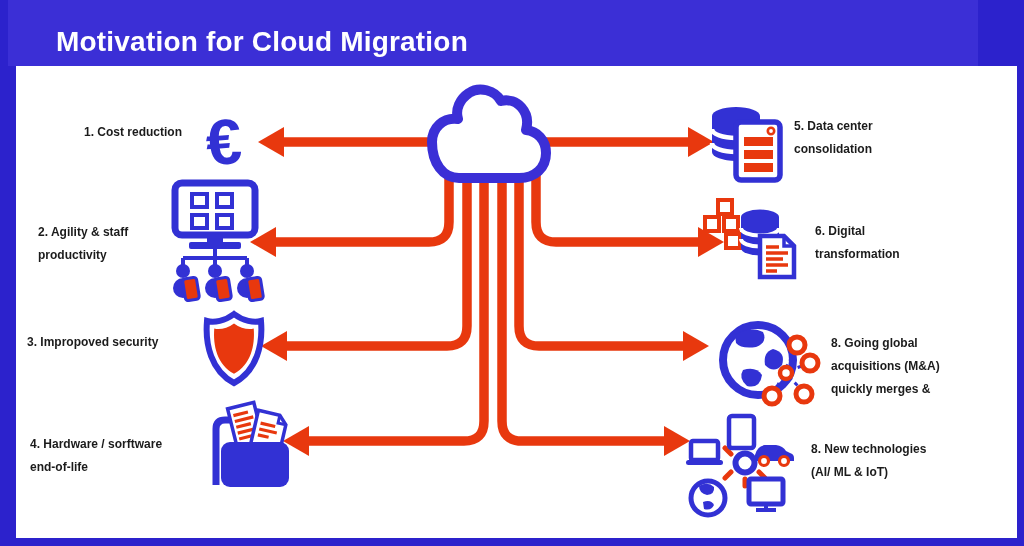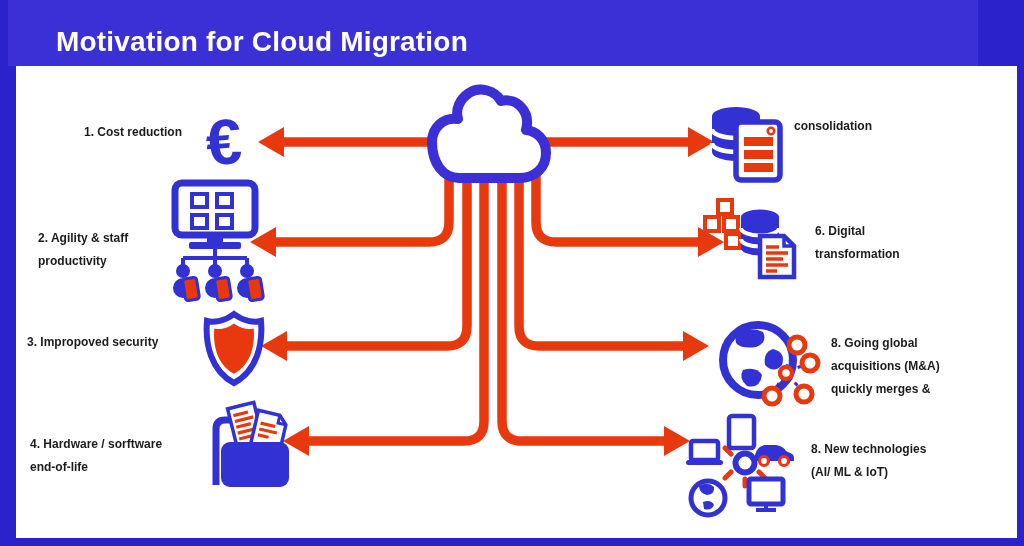--- a/index.html
+++ b/index.html
@@ -194,35 +194,36 @@
       <circle cx="25" cy="85" r="17" fill="#fff" stroke="#3231d4" stroke-width="5"></circle>
       <path d="M16,73 Q25,68 31,74 Q32,81 24,82 Q16,80 16,73 Z" fill="#3231d4"></path>
       <path d="M20,89 Q28,86 31,92 Q28,98 21,96 Z" fill="#3231d4"></path>
     </g>
   </svg>
 
   <div class="abs label" style="left:84px;top:121px">
     <span class="ln">1. Cost reduction</span>
   </div>
 
-  <div class="abs label" style="left:38px;top:227px">
+  <div class="abs label" style="left:38px;top:221px">
     <span class="ln">2. Agility &amp; staff</span>
     <span class="ln">productivity</span>
   </div>
 
   <div class="abs label" style="left:27px;top:331px">
     <span class="ln">3. Impropoved security</span>
   </div>
 
   <div class="abs label" style="left:30px;top:433px">
     <span class="ln">4. Hardware / sorftware</span>
     <span class="ln">end-of-life</span>
   </div>
 
   <div class="abs label" style="left:794px;top:115px">
+    <span class="ln">5. Data center</span>
     <span class="ln">consolidation</span>
   </div>
 
   <div class="abs label" style="left:815px;top:220px">
     <span class="ln">6. Digital</span>
     <span class="ln">transformation</span>
   </div>
 
   <div class="abs label" style="left:831px;top:332px">
     <span class="ln">8. Going global</span>

